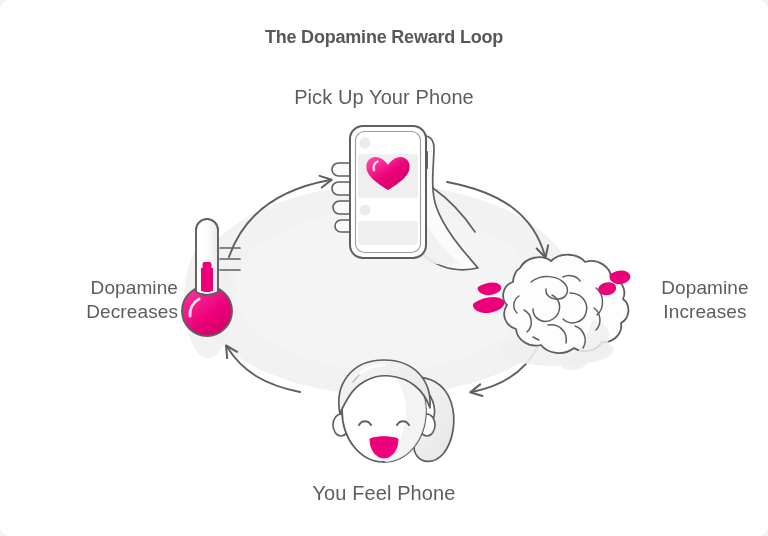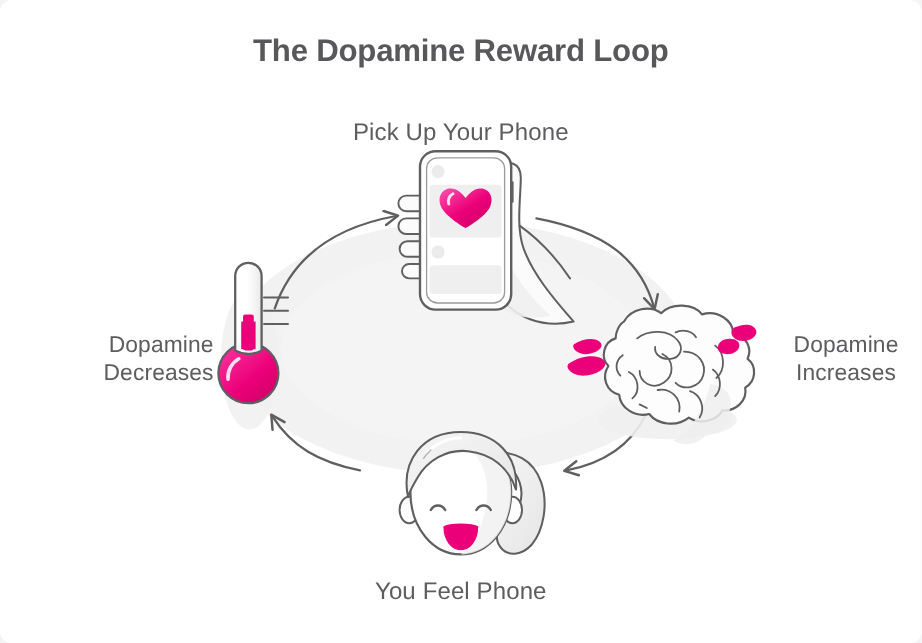--- a/index.html
+++ b/index.html
@@ -36,28 +36,28 @@
     letter-spacing: 0.1px;
     white-space: pre-line;
     line-height: 1.28;
   }
   #page-title {
     position: absolute;
     left: 0;
     top: 27px;
     width: 768px;
     text-align: center;
-    font-size: 26px;
+    font-size: 18px;
     font-weight: 700;
     color: #58585b;
     letter-spacing: -0.2px;
   }
   #label-phone {
     left: 0;
-    top: 99px;
+    top: 85px;
     width: 768px;
     text-align: center;
     font-size: 20px;
   }
   #label-happy {
     left: 0;
     top: 481px;
     width: 768px;
     text-align: center;
     font-size: 20px;

